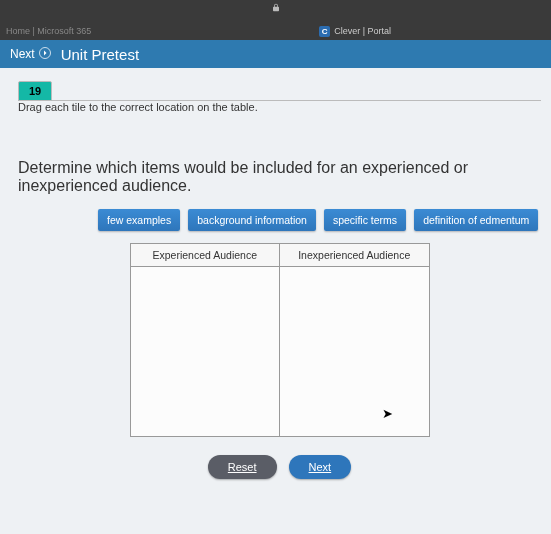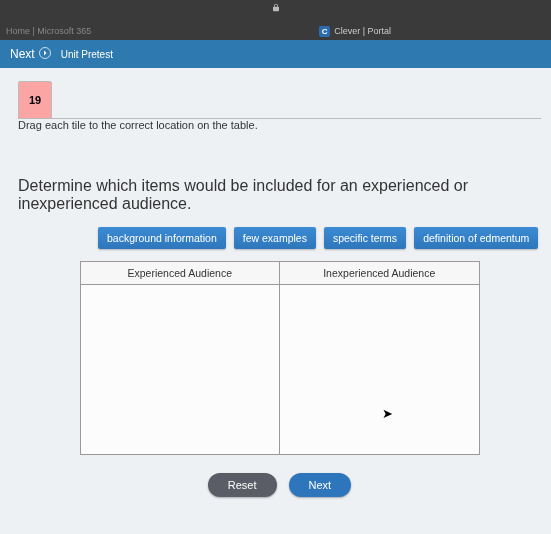--- a/index.html
+++ b/index.html
@@ -71,32 +71,32 @@
     font-size: 12px;
     gap: 10px;
   }
   .nav-next {
     display: flex;
     align-items: center;
     gap: 4px;
     cursor: pointer;
   }
   .nav-arrow svg { width: 12px; height: 12px; fill: #fff; }
-  .page-title { font-size: 10px; }
+  .page-title { font-size: 15px; }
   .content {
     background: #eef1f4;
     height: calc(534px - 40px - 28px);
     padding: 12px 10px 0 18px;
     position: relative;
   }
   .question-number {
     border: 1px solid #bbb;
-    background: #fca5a5;
+    background: #14b8a6;
     display: inline-block;
-    padding: 12px 10px;
+    padding: 3px 10px;
     font-size: 11px;
     font-weight: bold;
     border-radius: 2px 2px 0 0;
     position: relative;
     top: 1px;
   }
   .question-body {
     border-top: 1px solid #bbb;
     font-size: 11px;
     color: #333;
@@ -117,21 +117,21 @@
     font-size: 10.5px;
     padding: 5px 9px;
     border-radius: 2px;
     cursor: grab;
     box-shadow: 0 1px 2px rgba(0,0,0,0.25);
     white-space: nowrap;
   }
   .drop-table {
     margin: 0 auto;
     border-collapse: collapse;
-    width: 400px;
+    width: 300px;
     text-align: center;
   }
   .drop-table th {
     border: 1px solid #999;
     background: #f7f7f7;
     font-weight: normal;
     font-size: 10.5px;
     padding: 5px;
     color: #333;
   }
@@ -149,20 +149,21 @@
     margin-top: 18px;
   }
   .btn {
     color: #fff;
     font-size: 11px;
     padding: 6px 20px;
     border: none;
     border-radius: 14px;
     cursor: pointer;
     box-shadow: 0 1px 2px rgba(0,0,0,0.3);
+    text-decoration: underline;
   }
   .btn-reset { background: #5a5d66; }
   .btn-next { background: #2e76bb; }
   .cursor-pointer {
     position: absolute;
     top: 338px;
     left: 382px;
     font-size: 13px;
     color: #000;
     pointer-events: none;
@@ -203,22 +204,22 @@
   <div class="page-title">Unit Pretest</div>
 </div>
 
 <div class="content">
   <span class="question-number">19</span>
   <div class="question-body">
     <p class="instruction-1">Drag each tile to the correct location on the table.</p>
     <p class="instruction-2">Determine which items would be included for an experienced or inexperienced audience.</p>
 
     <div class="tiles-row">
+      <div class="tile">few examples</div>
       <div class="tile">background information</div>
-      <div class="tile">few examples</div>
       <div class="tile">specific terms</div>
       <div class="tile">definition of edmentum</div>
     </div>
 
     <table class="drop-table">
       <thead>
         <tr>
           <th>Experienced Audience</th>
           <th>Inexperienced Audience</th>
         </tr>

